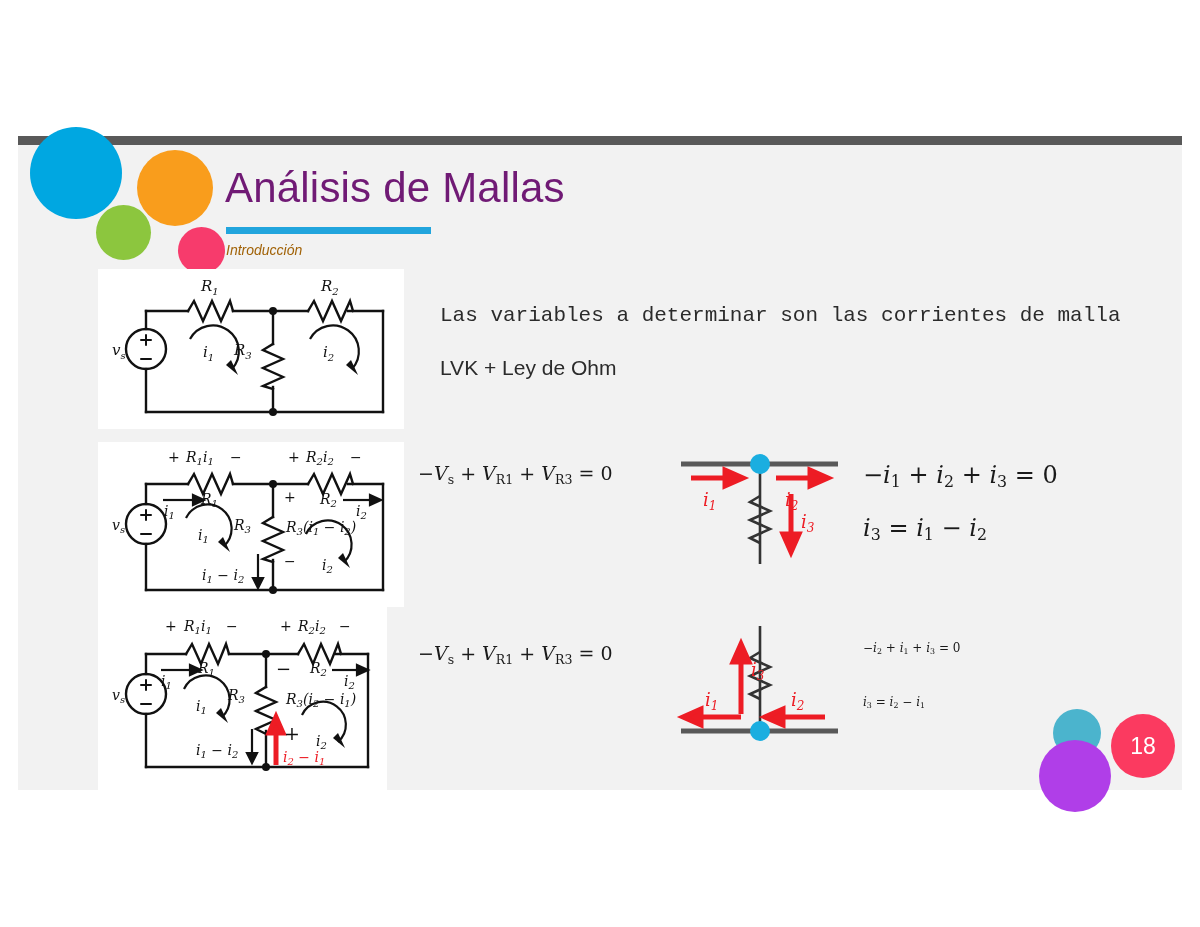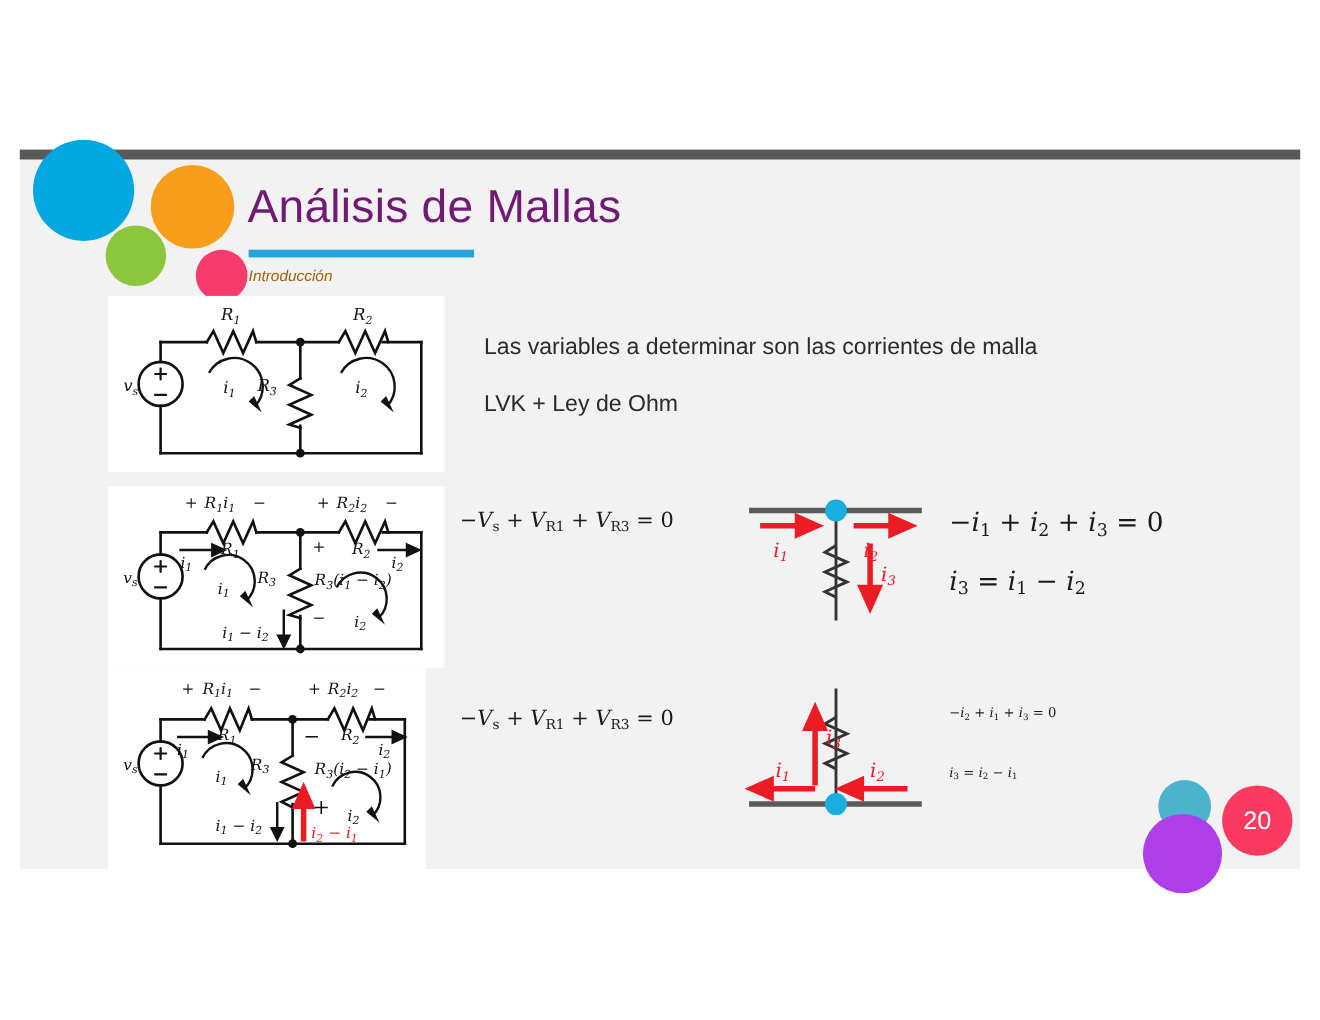--- a/index.html
+++ b/index.html
@@ -20,21 +20,21 @@
   .c-num{left:1093px;top:578px;width:64px;height:64px;background:#fb3a60;
          display:flex;align-items:center;justify-content:center;
          color:#ffffff;font-size:23px;}
 
   .title{position:absolute;left:207px;top:28px;font-size:42px;color:#701a75;
          letter-spacing:.2px;white-space:nowrap;}
   .title-rule{position:absolute;left:208px;top:91px;width:205px;height:7px;background:#22a5dd;}
   .subtitle{position:absolute;left:208px;top:106px;font-size:14px;font-style:italic;color:#a16207;}
 
   .bodytext{position:absolute;left:422px;font-size:21px;color:#2b2b2b;white-space:nowrap;}
-  .bt1{top:168px;}
+  .bt1{top:168px;font-family:Liberation Mono, monospace;}
   .bt2{top:220px;}
 
   
   .panel{position:absolute;background:#ffffff;}
   .p1{left:80px;top:133px;width:306px;height:160px;}
   .p2{left:80px;top:306px;width:306px;height:165px;}
   .p3{left:80px;top:471px;width:289px;height:183px;}
 
   .eqblk{position:absolute;font-family:"DejaVu Serif",serif;color:#1a1a1a;}
   .eqblk div{white-space:nowrap;}
@@ -309,15 +309,15 @@
     </svg>
   </div>
 
   <div class="eqblk eq-b-right">
     <div>−<i>i</i><sub>2</sub> + <i>i</i><sub>1</sub> + <i>i</i><sub>3</sub> = 0</div>
     <div><i>i</i><sub>3</sub> = <i>i</i><sub>2</sub> − <i>i</i><sub>1</sub></div>
   </div>
 
   <div class="circ c-teal"></div>
   <div class="circ c-purple"></div>
-  <div class="circ c-num">20</div>
+  <div class="circ c-num">18</div>
 
 </div>
 
 </body></html>

